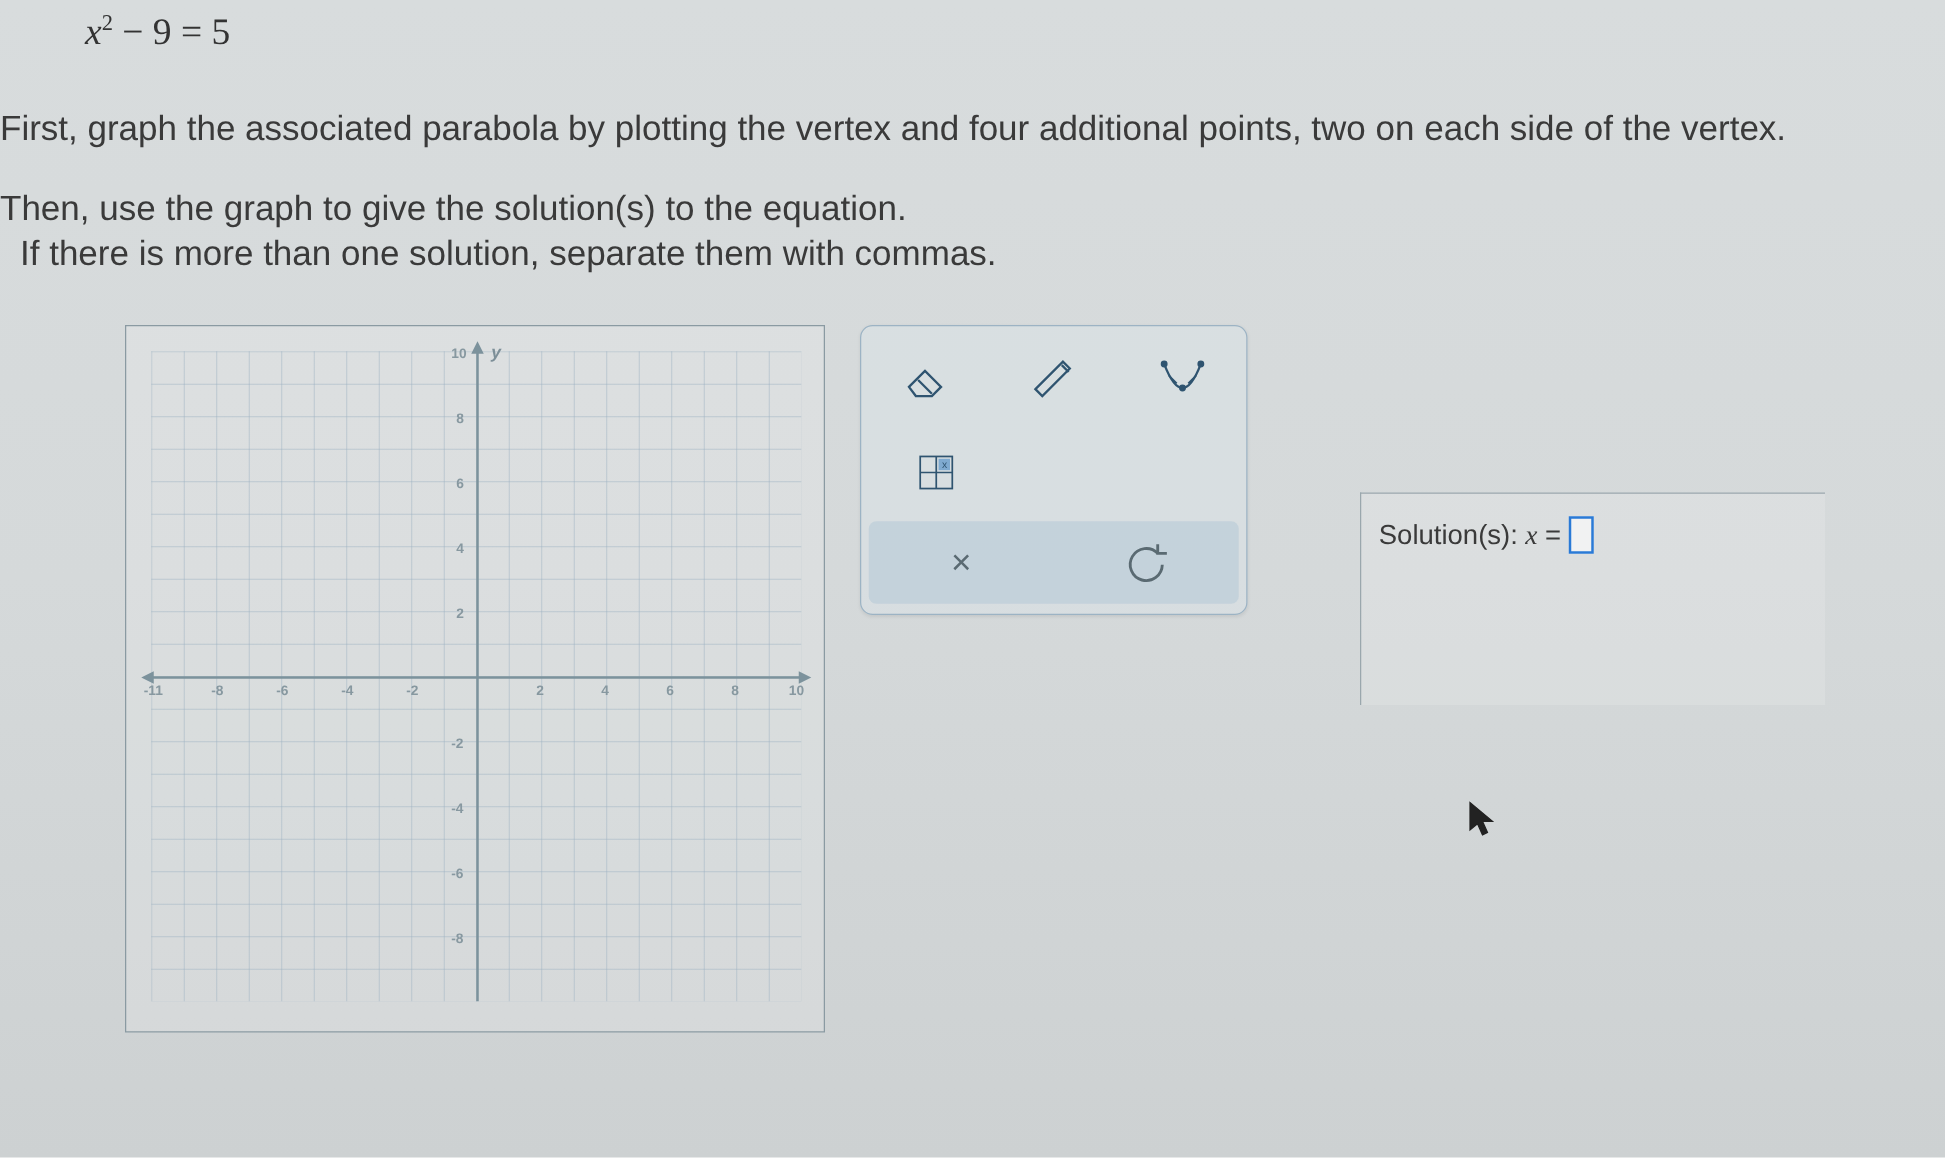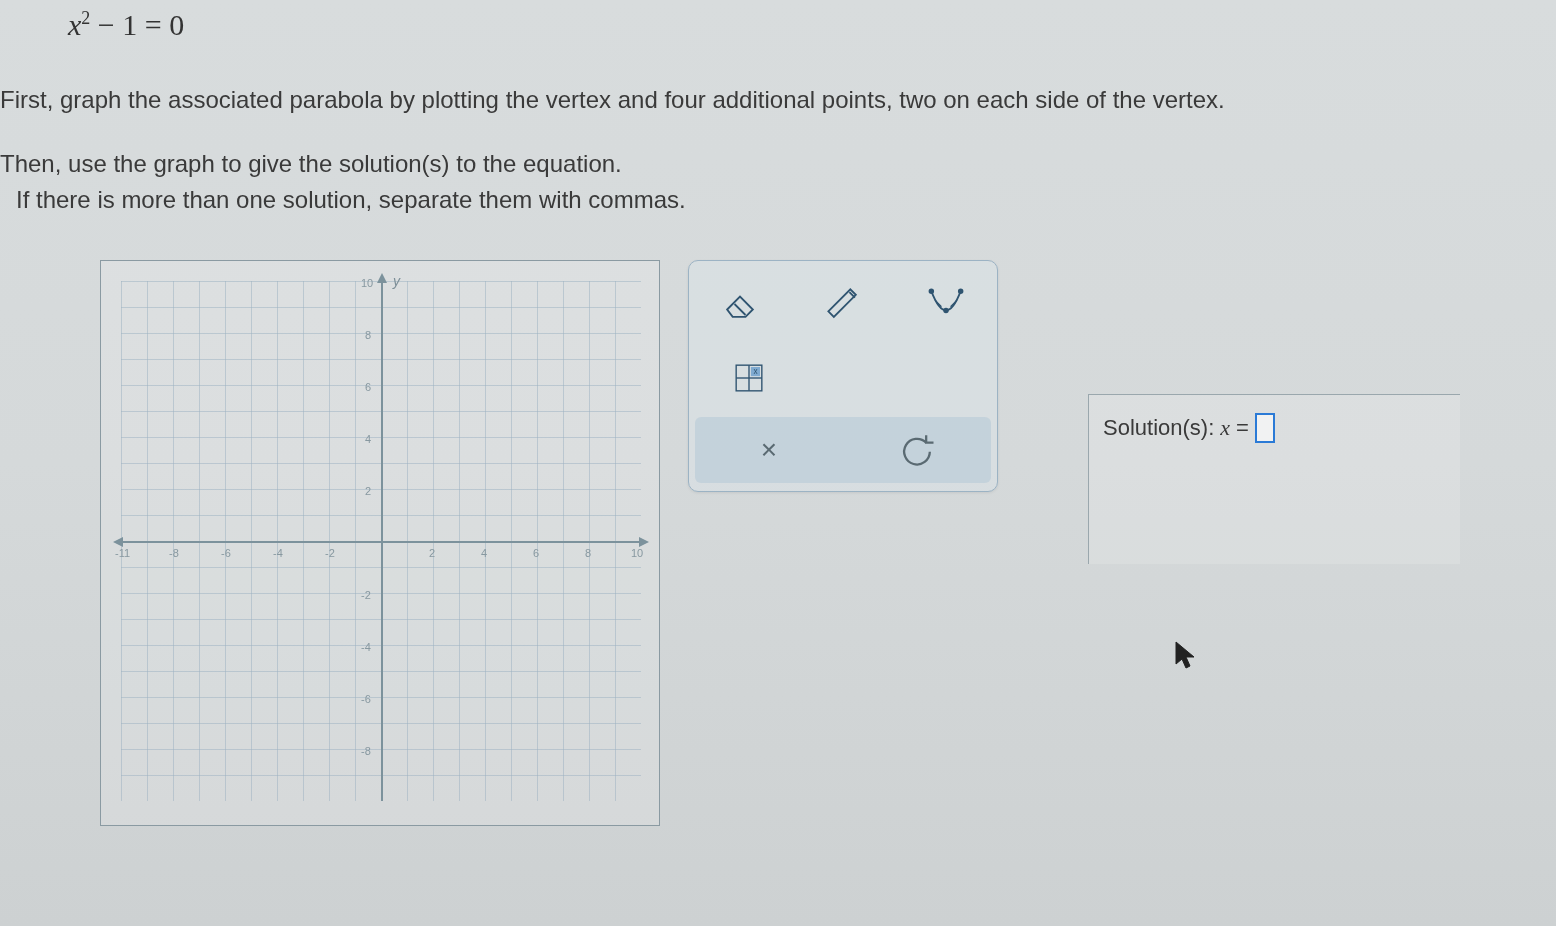--- a/index.html
+++ b/index.html
@@ -17,21 +17,21 @@
   top: 8px;
   font-family: Georgia, 'Times New Roman', serif;
   font-size: 30px;
   color: #333;
   font-style: italic;
 }
 .equation sup { font-size: 18px; vertical-align: super; font-style: normal; }
 .equation .num { font-style: normal; }
 .para {
   position: absolute;
-  font-size: 24px;
+  font-size: 28px;
   color: #3a3a3a;
   line-height: 1.5;
 }
 .p1 { left: 0px; top: 82px; }
 .p2 { left: 0px; top: 146px; }
 .p3 { left: 0px; top: 182px; margin-left: 16px; }
 
 .graph-box {
   position: absolute;
   left: 100px;
@@ -75,20 +75,21 @@
 .graph-box .arrow-left {
   left: 12px; top: 276px;
   border-top: 5px solid transparent;
   border-bottom: 5px solid transparent;
   border-right: 10px solid #7c929c;
 }
 .graph-box .tick-label {
   position: absolute;
   font-size: 11px;
   color: #8798a0;
+  font-weight: bold;
 }
 .graph-box .ylabel { left: 292px; top: 12px; font-style: italic; font-size: 14px; color:#7d8f98; }
 
 .tool-panel {
   position: absolute;
   left: 688px;
   top: 260px;
   width: 310px;
   height: 232px;
   border: 1px solid #9cb3c4;
@@ -151,21 +152,21 @@
   left: 1174px;
   top: 640px;
   width: 24px;
   height: 30px;
 }
 </style>
 </head>
 <body>
 
 <div class="equation">
-  <span>x</span><sup>2</sup><span class="num"> − 1 = 0</span>
+  <span>x</span><sup>2</sup><span class="num"> − 9 = 5</span>
 </div>
 
 <div class="para p1">First, graph the associated parabola by plotting the vertex and four additional points, two on each side of the vertex.</div>
 <div class="para p2">Then, use the graph to give the solution(s) to the equation.</div>
 <div class="para p3">If there is more than one solution, separate them with commas.</div>
 
 <div class="graph-box">
   <div class="grid"></div>
   <div class="axis-x"></div>
   <div class="axis-y"></div>

